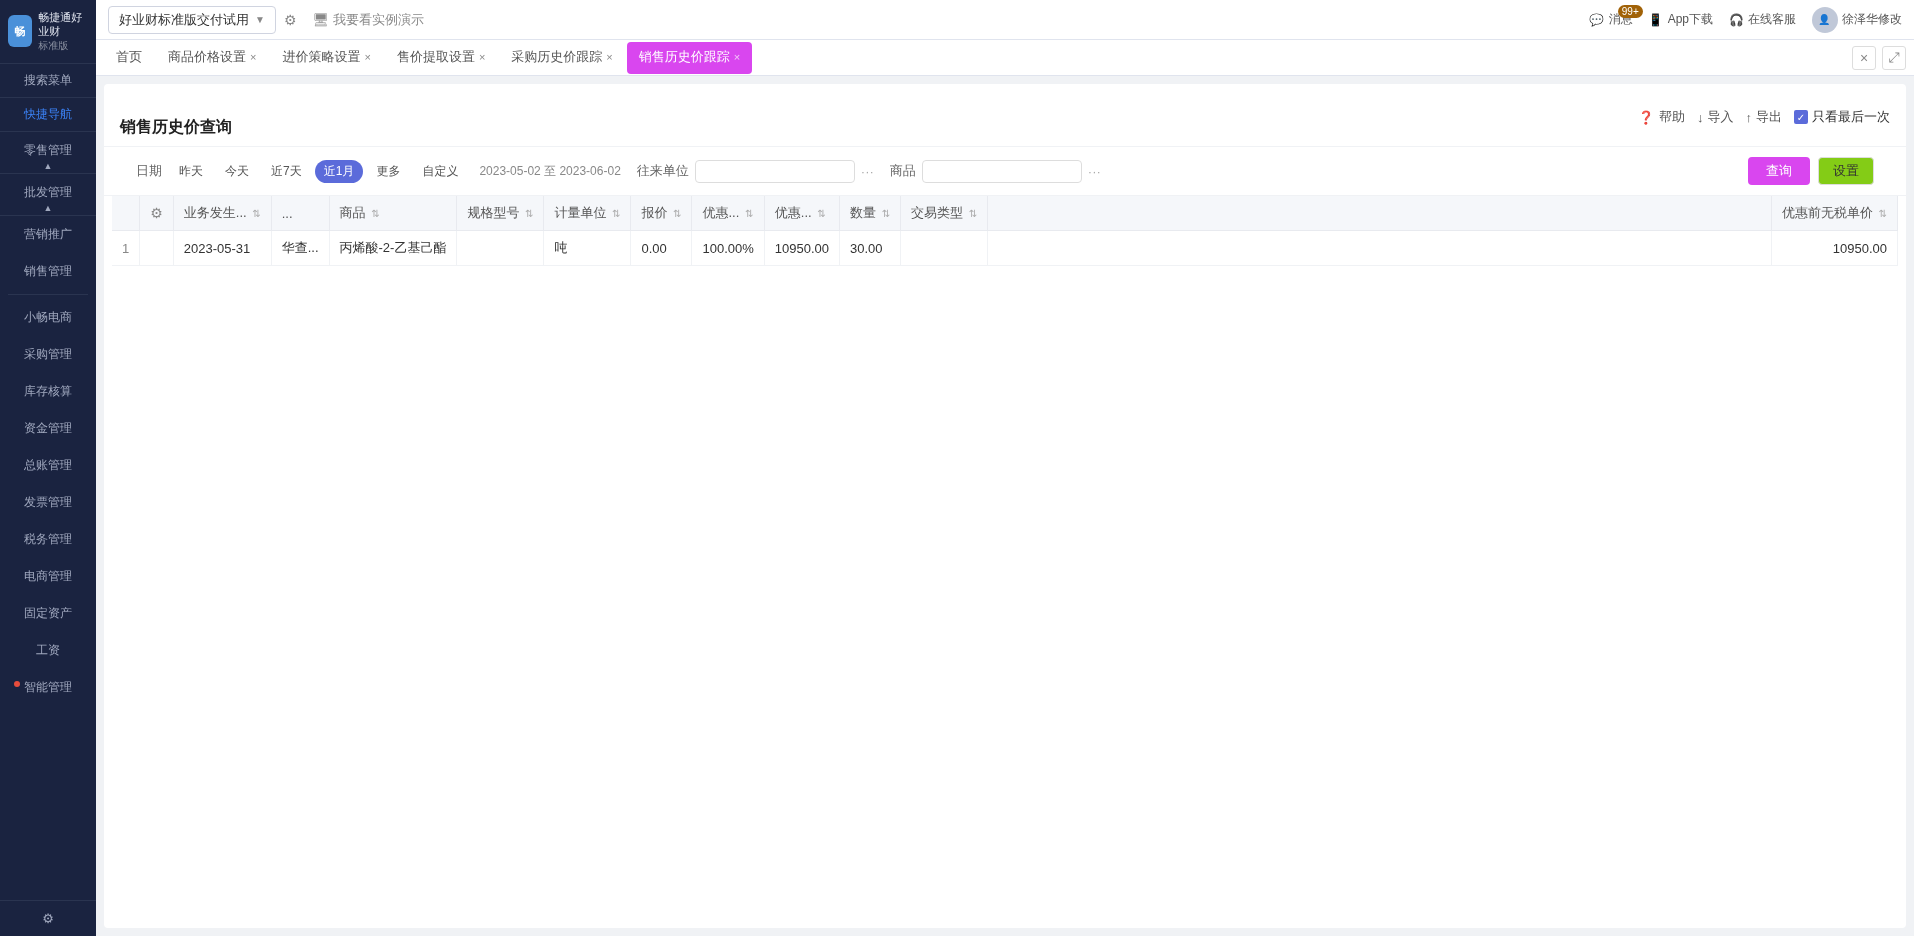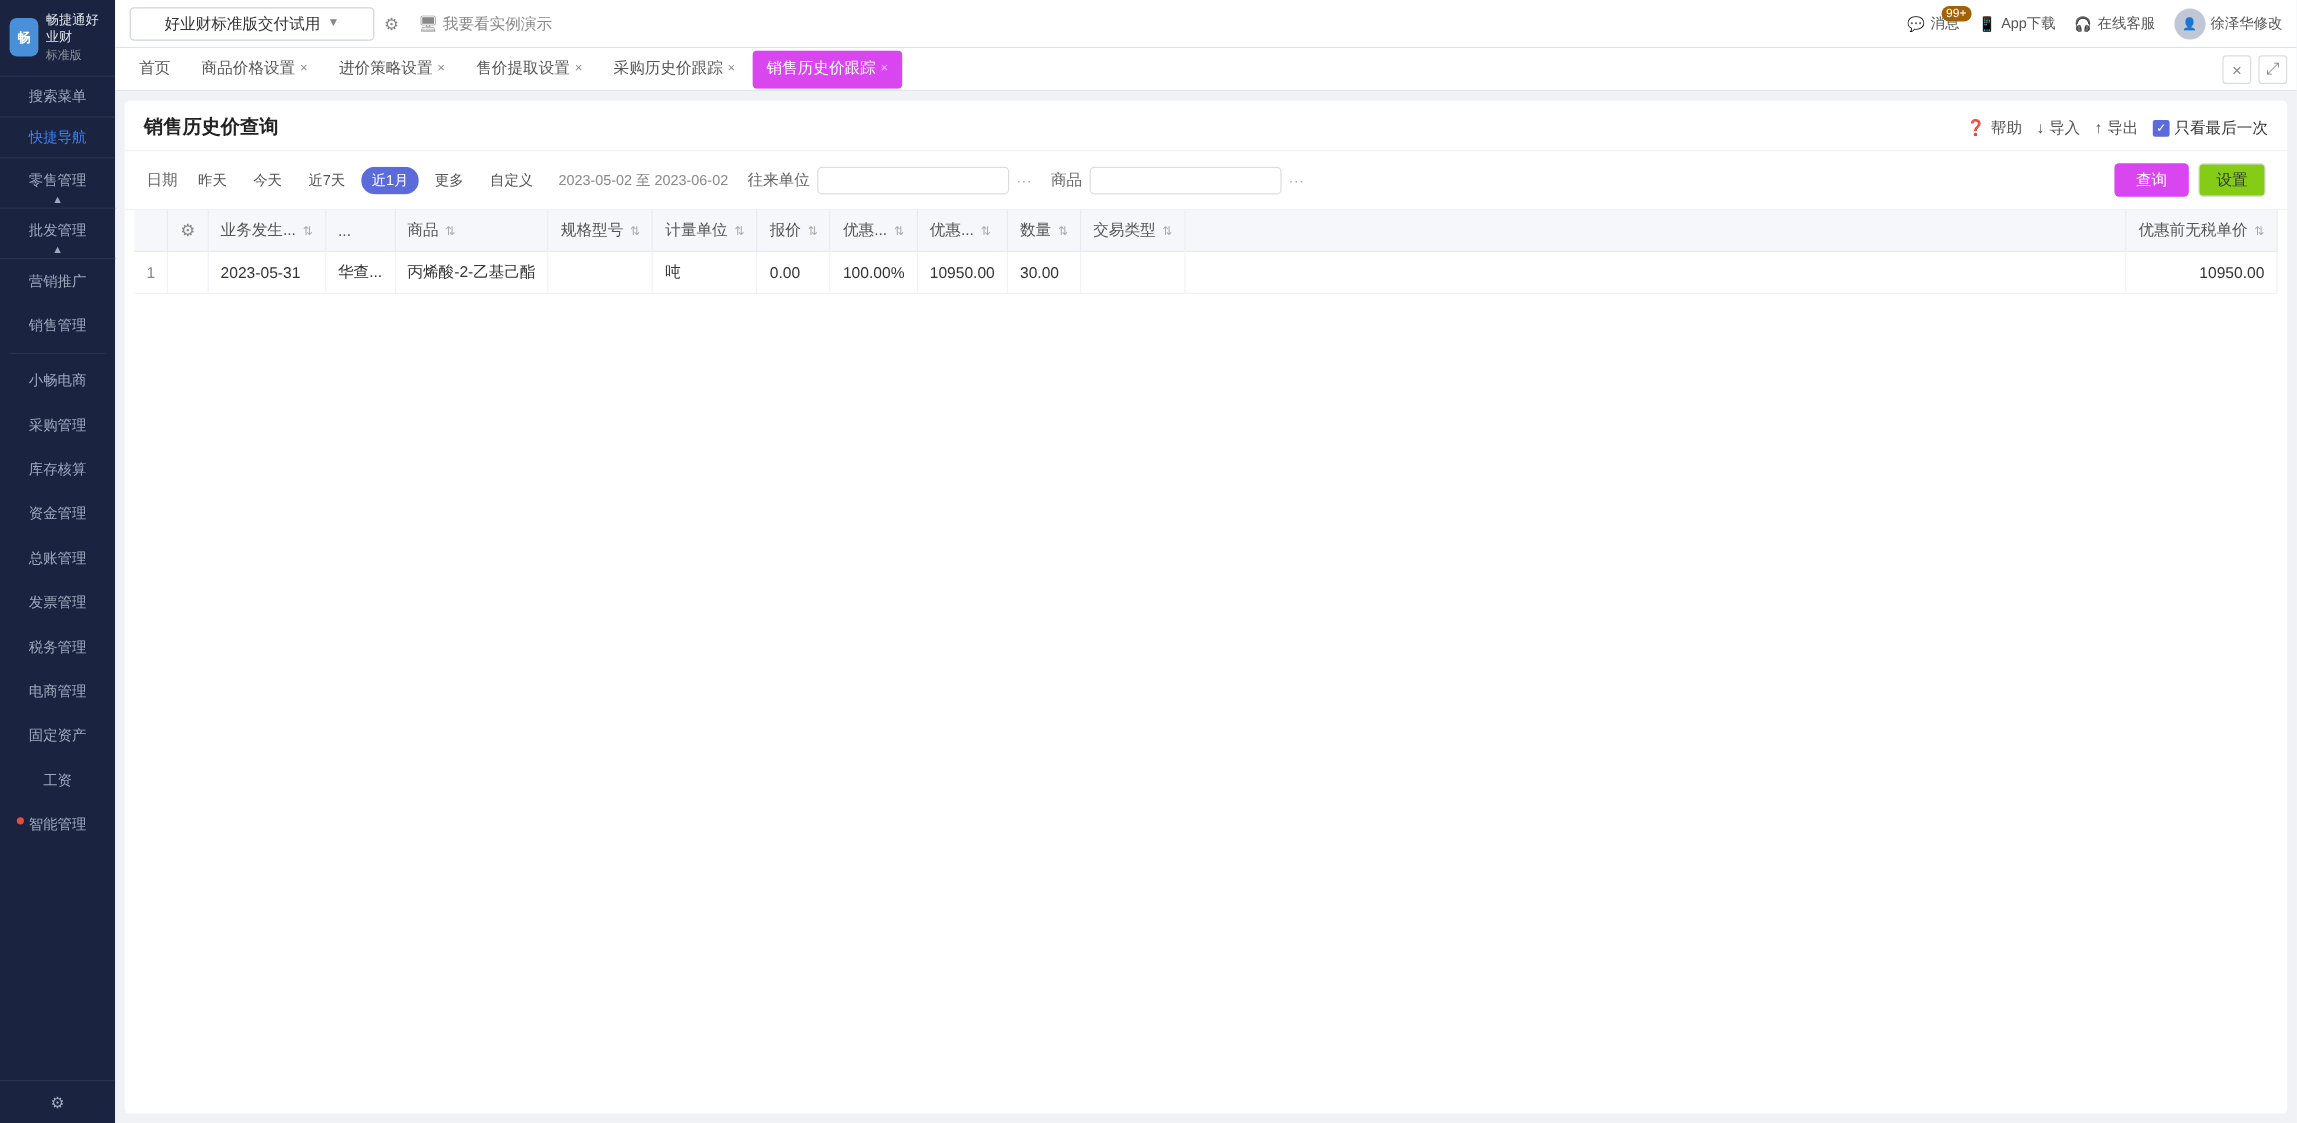--- a/index.html
+++ b/index.html
@@ -98,21 +98,21 @@
     .topbar-left {
       display: flex;
       align-items: center;
       gap: 8px;
       flex: 1;
     }
     .topbar-module {
       display: flex;
       align-items: center;
       gap: 6px;
-      padding: 4px 28px;
+      padding: 4px 10px;
       border: 1px solid #d0d4e0;
       border-radius: 4px;
       font-size: 13px;
       color: #333;
       cursor: pointer;
       background: #fff;
     }
     .topbar-module .chevron { font-size: 10px; color: #888; }
     .topbar-settings { color: #888; cursor: pointer; font-size: 14px; }
     .topbar-demo { display: flex; align-items: center; gap: 4px; color: #888; font-size: 13px; cursor: pointer; margin-left: 8px; }
@@ -212,41 +212,41 @@
     }
 
     
     .page-header {
       padding: 12px 16px 8px;
       display: flex;
       align-items: center;
       justify-content: space-between;
       border-bottom: 1px solid #f0f2f5;
     }
-    .page-title { font-size: 16px; font-weight: bold; color: #222; }
+    .page-title { font-size: 16px; font-weight: bold; color: #222; margin-top: 21px; }
     .page-actions { display: flex; align-items: center; gap: 12px; }
     .page-action-btn {
       display: flex; align-items: center; gap: 4px;
       color: #555; font-size: 13px; cursor: pointer;
     }
     .only-last-checkbox {
       display: flex; align-items: center; gap: 4px;
       color: #333; font-size: 13px; cursor: pointer;
     }
     .checkbox-box {
       width: 14px; height: 14px;
       background: #5b6bda;
       border-radius: 2px;
       display: flex; align-items: center; justify-content: center;
       color: white; font-size: 10px;
     }
 
     
     .filter-bar {
-      padding: 10px 18px;
+      padding: 10px 32px;
       display: flex;
       align-items: center;
       gap: 16px;
       border-bottom: 1px solid #f0f2f5;
       flex-wrap: wrap;
       justify-content: space-between;
     }
     .filter-group {
       display: flex;
       align-items: center;

